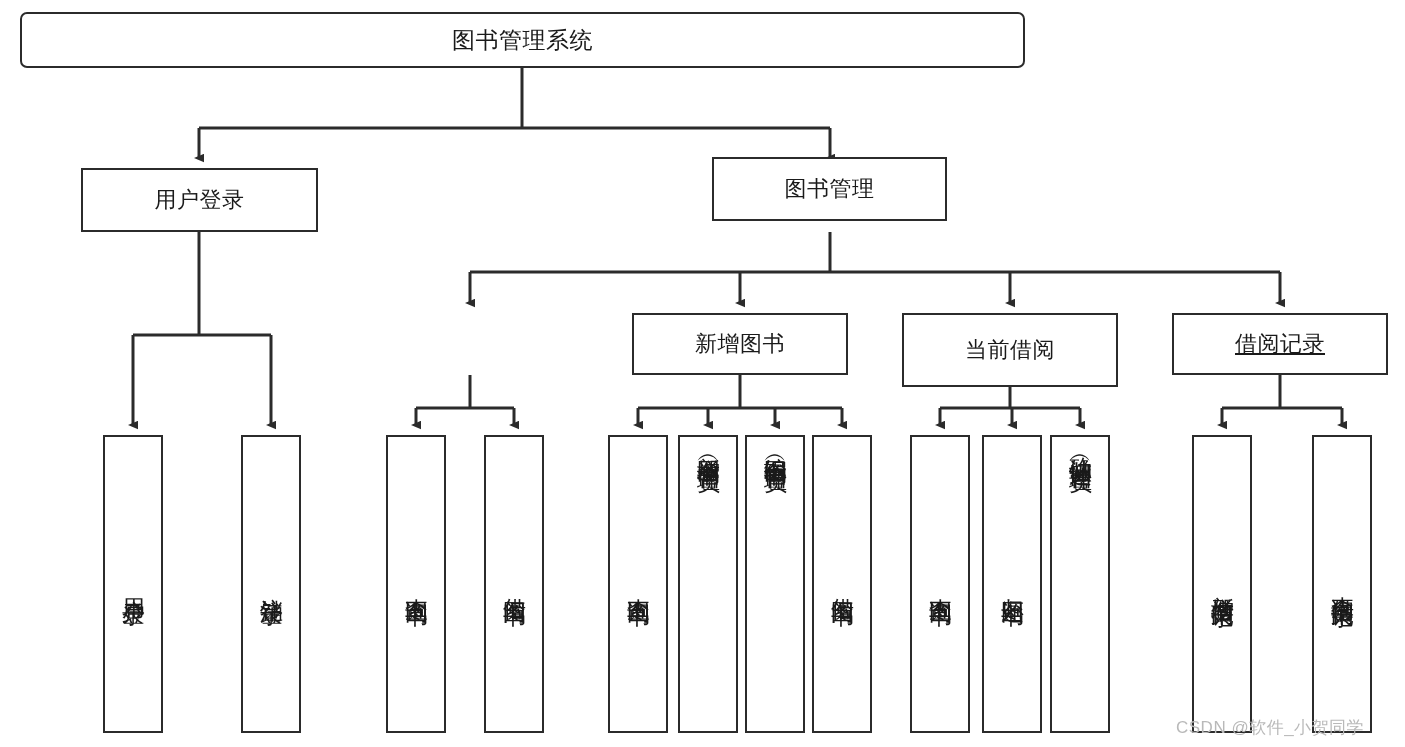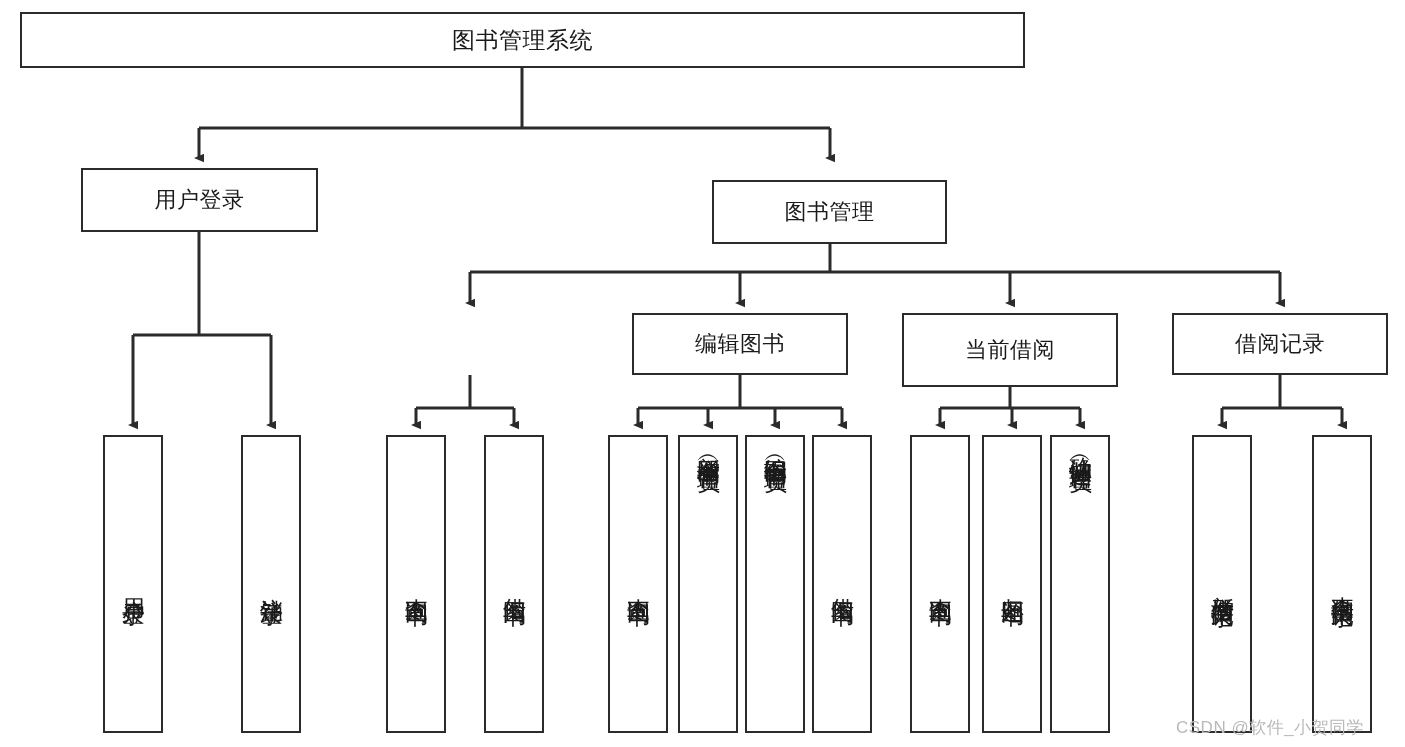--- a/index.html
+++ b/index.html
@@ -122,38 +122,38 @@
       <path d="M1012,408 L1012,425" marker-end="url(#arrow)"></path>
       <path d="M1080,408 L1080,425" marker-end="url(#arrow)"></path>
 
       <path d="M1280,375 L1280,408"></path>
       <path d="M1222,408 L1342,408"></path>
       <path d="M1222,408 L1222,425" marker-end="url(#arrow)"></path>
       <path d="M1342,408 L1342,425" marker-end="url(#arrow)"></path>
     </g>
   </svg>
 
-  <div class="node horiz root" style="left:20px; top:12px; width:1005px; height:56px;">
+  <div class="node horiz root" style="left:20px; top:12px; width:1005px; height:56px;border-radius:7px;">
     <span class="label">图书管理系统</span>
   </div>
 
   <div class="node horiz" style="left:81px; top:168px; width:237px; height:64px;">
     <span class="label">用户登录</span>
   </div>
-  <div class="node horiz" style="left:712px; top:180px; width:235px; height:64px;">
+  <div class="node horiz" style="left:712px; top:157px; width:235px; height:64px;">
     <span class="label">图书管理</span>
   </div>
 
   <div class="node horiz" style="left:632px; top:313px; width:216px; height:62px;">
-    <span class="label">编辑图书</span>
+    <span class="label">新增图书</span>
   </div>
   <div class="node horiz" style="left:902px; top:313px; width:216px; height:74px;">
     <span class="label">当前借阅</span>
   </div>
-  <div class="node horiz" style="left:1172px; top:313px; width:216px; height:62px;">
+  <div class="node horiz" style="left:1172px; top:313px; width:216px; height:62px;text-decoration:underline;">
     <span class="label">借阅记录</span>
   </div>
 
   <div class="node vert mid" style="left:103px; top:435px; width:60px; height:298px;">
     <span class="label">用户登录</span>
   </div>
   <div class="node vert mid" style="left:241px; top:435px; width:60px; height:298px;">
     <span class="label">注销登录</span>
   </div>
 

